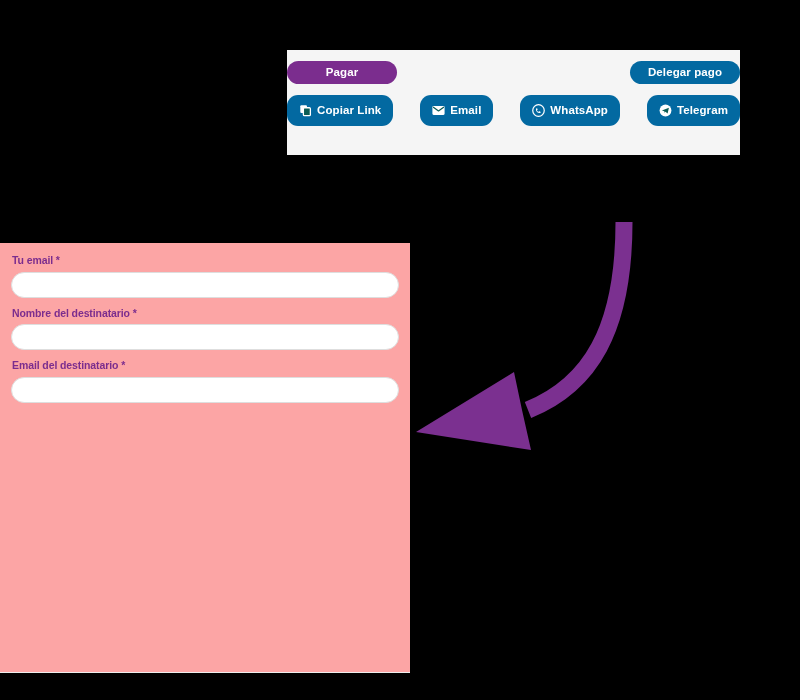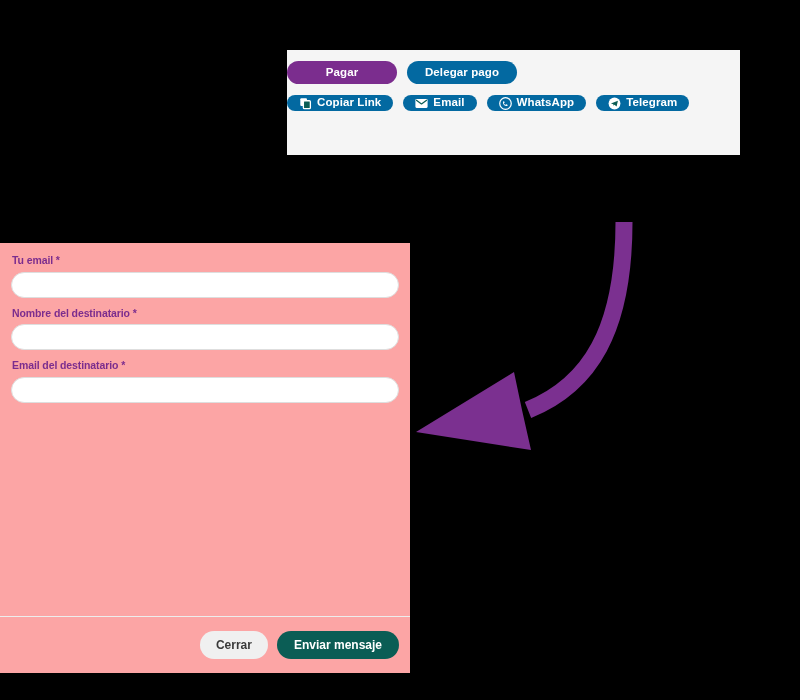--- a/index.html
+++ b/index.html
@@ -22,21 +22,21 @@
     left: 287px;
     top: 50px;
     width: 453px;
     height: 105px;
     background: #F5F5F5;
     box-sizing: border-box;
     padding: 11px 0 0 0;
   }
   .btn-row {
     display: flex;
-    justify-content: flex-start;
+    justify-content: space-between;
     align-items: center;
     gap: 10px;
   }
   .btn-row.row-2 { margin-top: 11px; }
 
   .pill {
     display: inline-flex;
     align-items: center;
     justify-content: center;
     gap: 5px;
@@ -48,21 +48,21 @@
     letter-spacing: .1px;
     line-height: 1;
     cursor: pointer;
     white-space: nowrap;
     font-family: "Liberation Sans", sans-serif;
   }
   .pill-purple { background: #7B2D8E; }
   .pill-teal   { background: #0369a1; }
 
   .pill-wide   { width: 110px; height: 23px; }
-  .pill-share  { height: 16px; padding: 0 12px; border-radius: 11px; }
+  .pill-share  { height: 31px; padding: 0 12px; border-radius: 11px; }
 
   .ico {
     display: inline-flex;
     align-items: center;
     justify-content: center;
     width: 13px;
     height: 13px;
     flex: 0 0 auto;
   }
   .ico svg { display: block; }
@@ -257,18 +257,14 @@
         <span class="req">*</span>
       </label>
       <input class="text-input" type="text" placeholder="" style="">
     </div>
 
 
   </div>
 
   <div class="form-divider"></div>
 
-  <div class="form-footer">
-    <button class="btn-footer btn-close">Cerrar</button>
-    <button class="btn-footer btn-send">Enviar mensaje</button>
-  </div>
 
 </div>
 
 </body></html>

